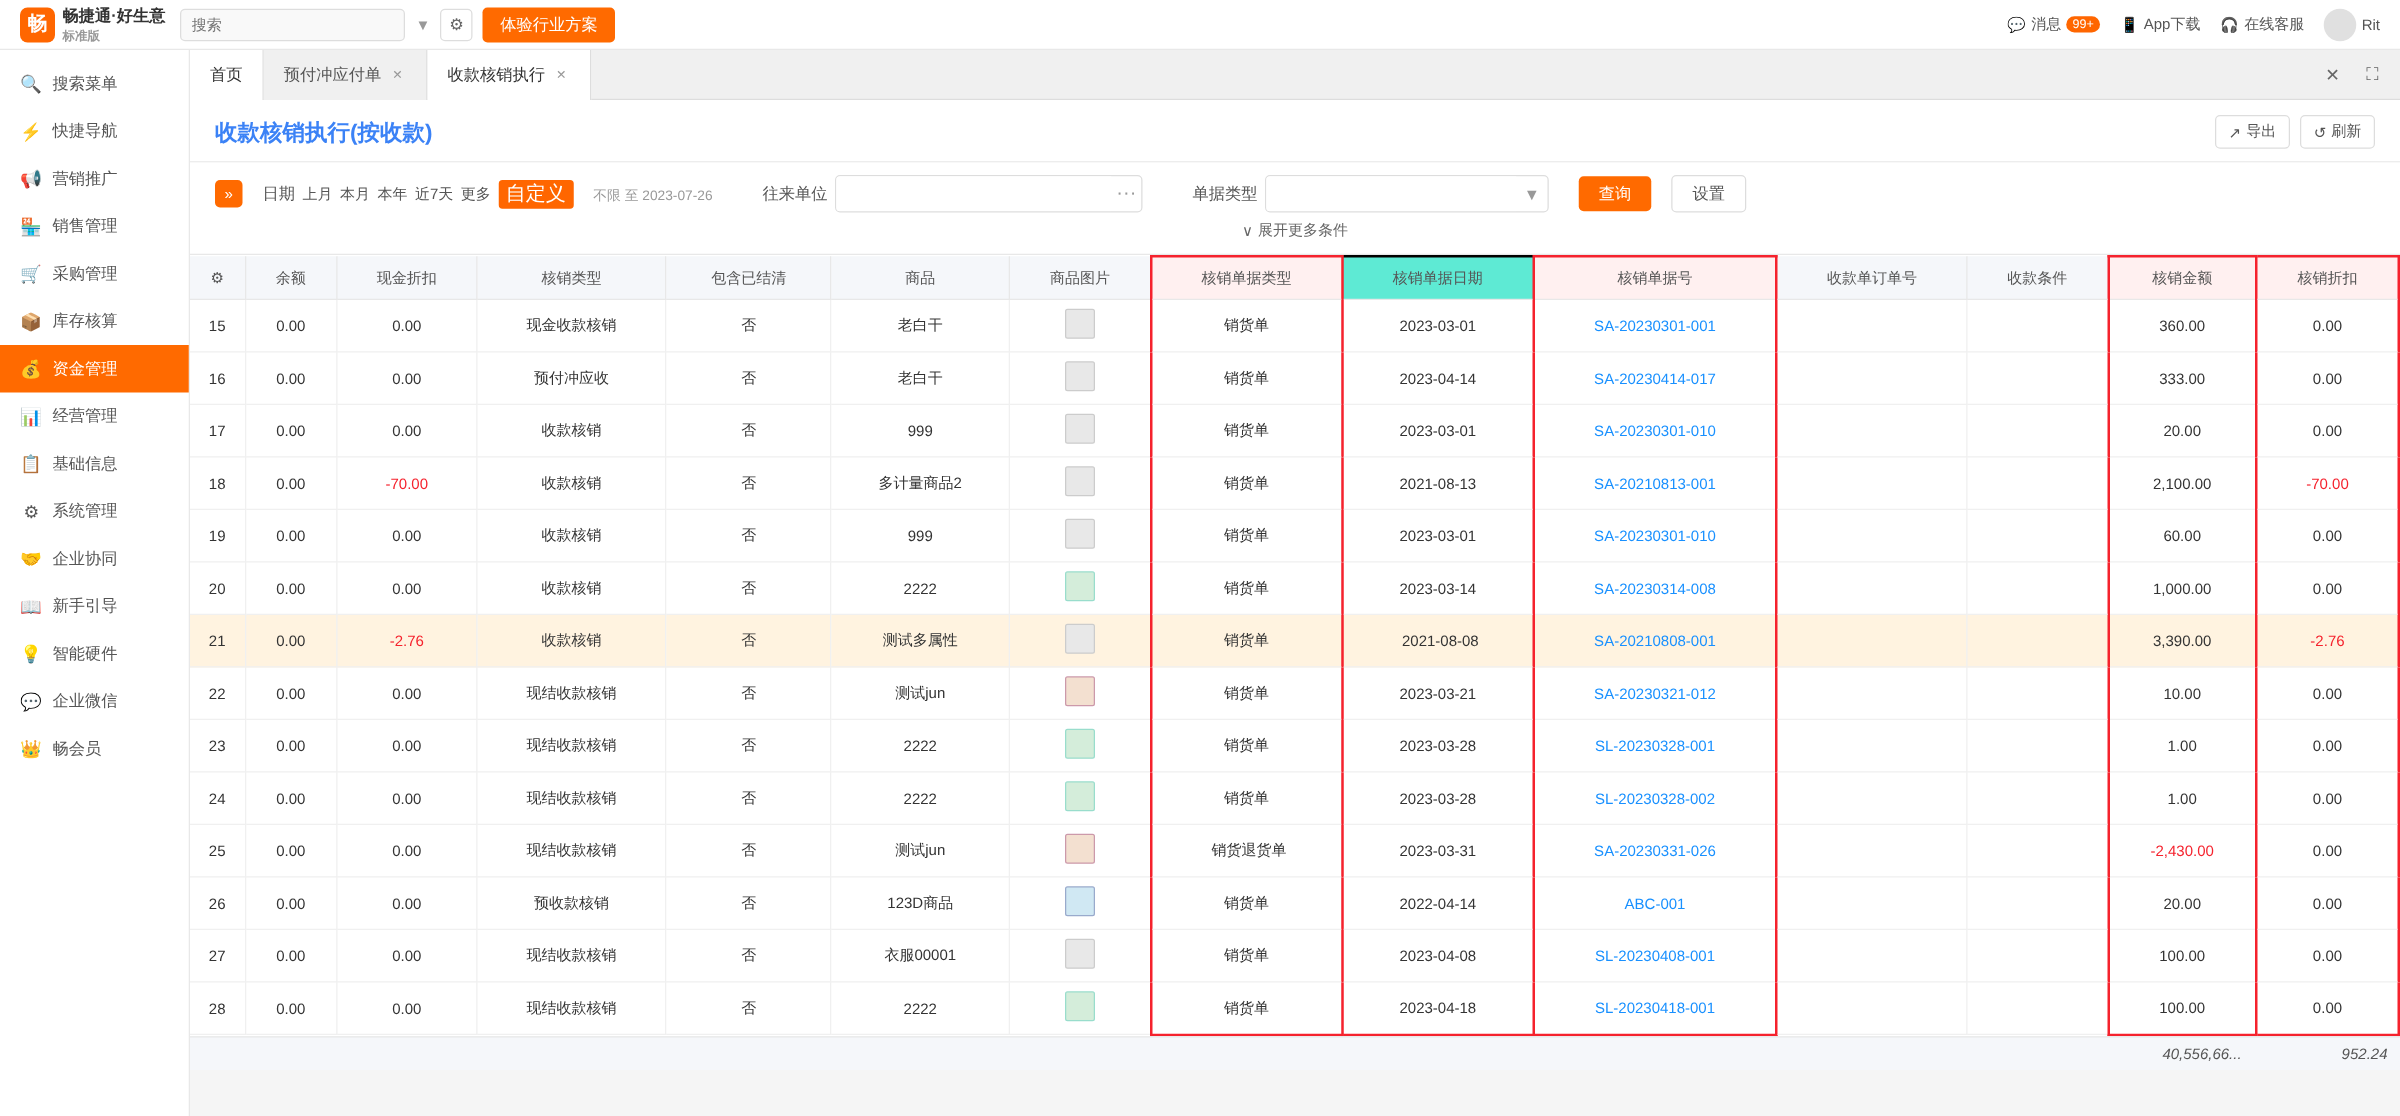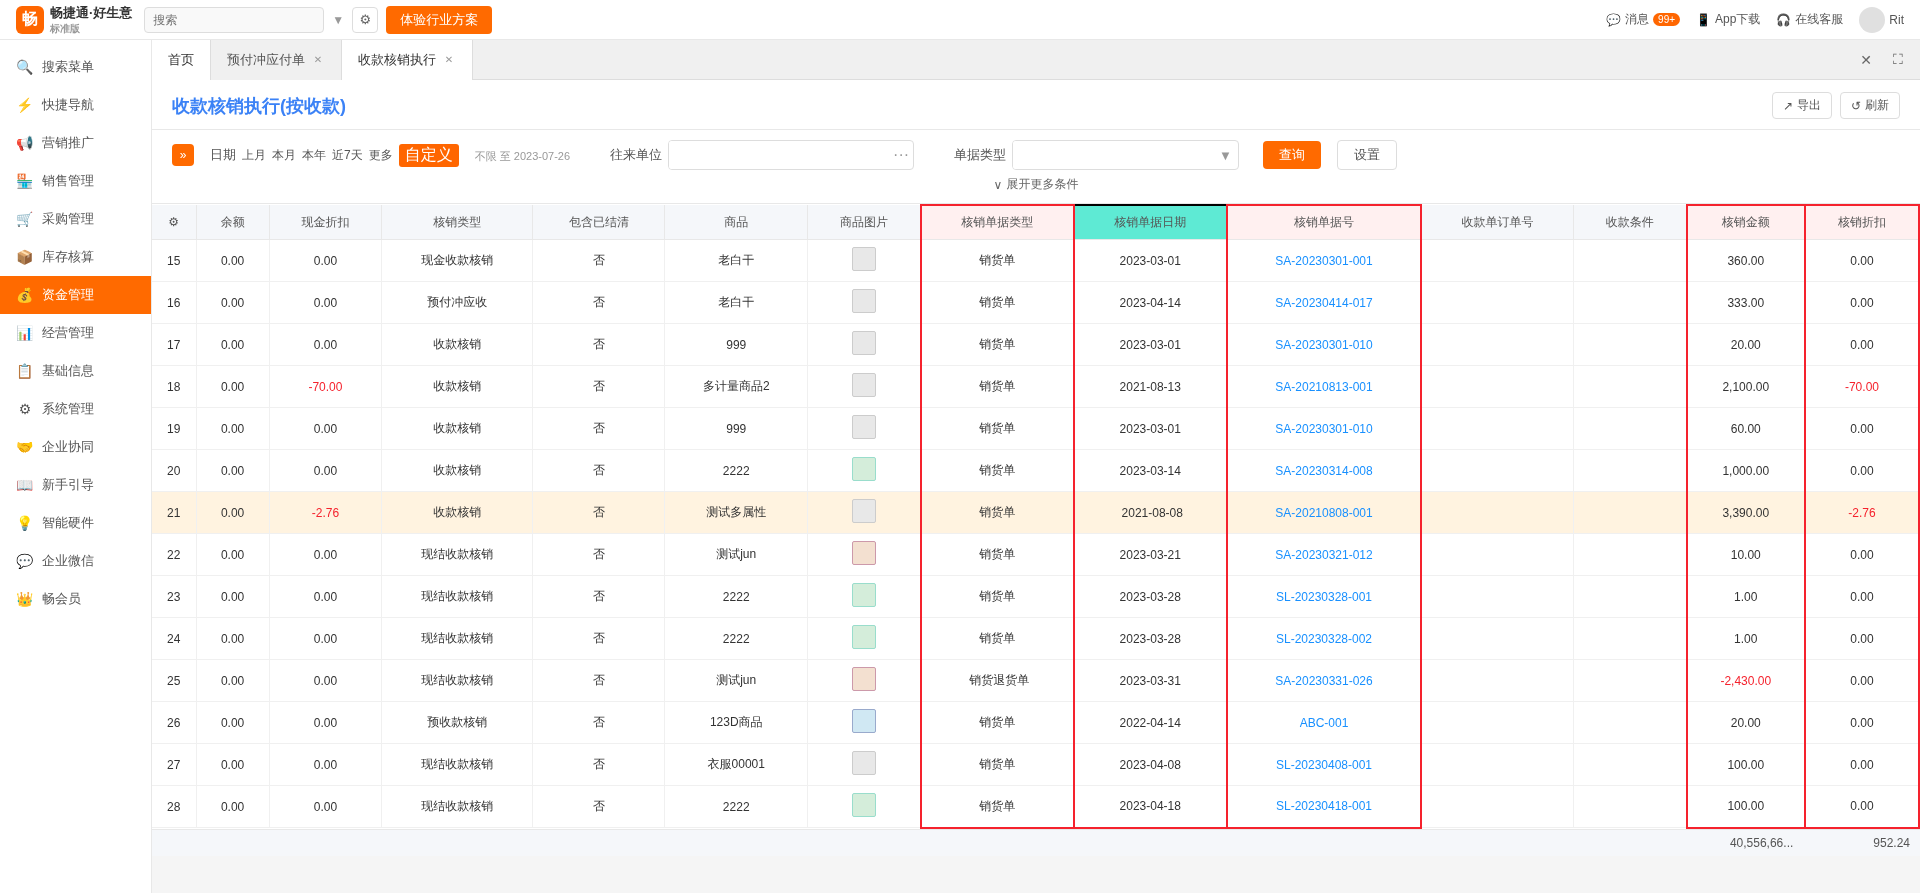--- a/index.html
+++ b/index.html
@@ -68,21 +68,21 @@
     .table-wrap { background: #fff; margin: 0; overflow: auto; }
     table { width: 100%; border-collapse: collapse; font-size: 12px; }
     thead tr { background: #f5f7fa; }
     th { padding: 8px 10px; text-align: center; font-weight: 500; color: #555; border-bottom: 1px solid #e8e8e8; border-right: 1px solid #e8e8e8; white-space: nowrap; }
     td { padding: 7px 10px; text-align: center; border-bottom: 1px solid #f0f0f0; border-right: 1px solid #f0f0f0; white-space: nowrap; color: #333; }
     tr.highlighted td { background: #fff3e0; }
     .link-text { color: #1890ff; cursor: pointer; text-decoration: none; }
     .red-text { color: #f5222d; }
 
     
-    .table-footer { background: #f5f7fa; display: flex; padding: 6px 10px; font-size: 12px; color: #555; border-top: 1px solid #e8e8e8; justify-content: flex-end; gap: 20px; }
+    .table-footer { background: #f5f7fa; display: flex; padding: 6px 10px; font-size: 12px; color: #555; border-top: 1px solid #e8e8e8; justify-content: flex-end; gap: 20px; font-style: italic; }
 
     
     ::-webkit-scrollbar { width: 6px; height: 6px; }
     ::-webkit-scrollbar-track { background: #f1f1f1; }
     ::-webkit-scrollbar-thumb { background: #ccc; border-radius: 3px; }
   </style>
 </head>
 <body>
 
 <div class="top-bar">

